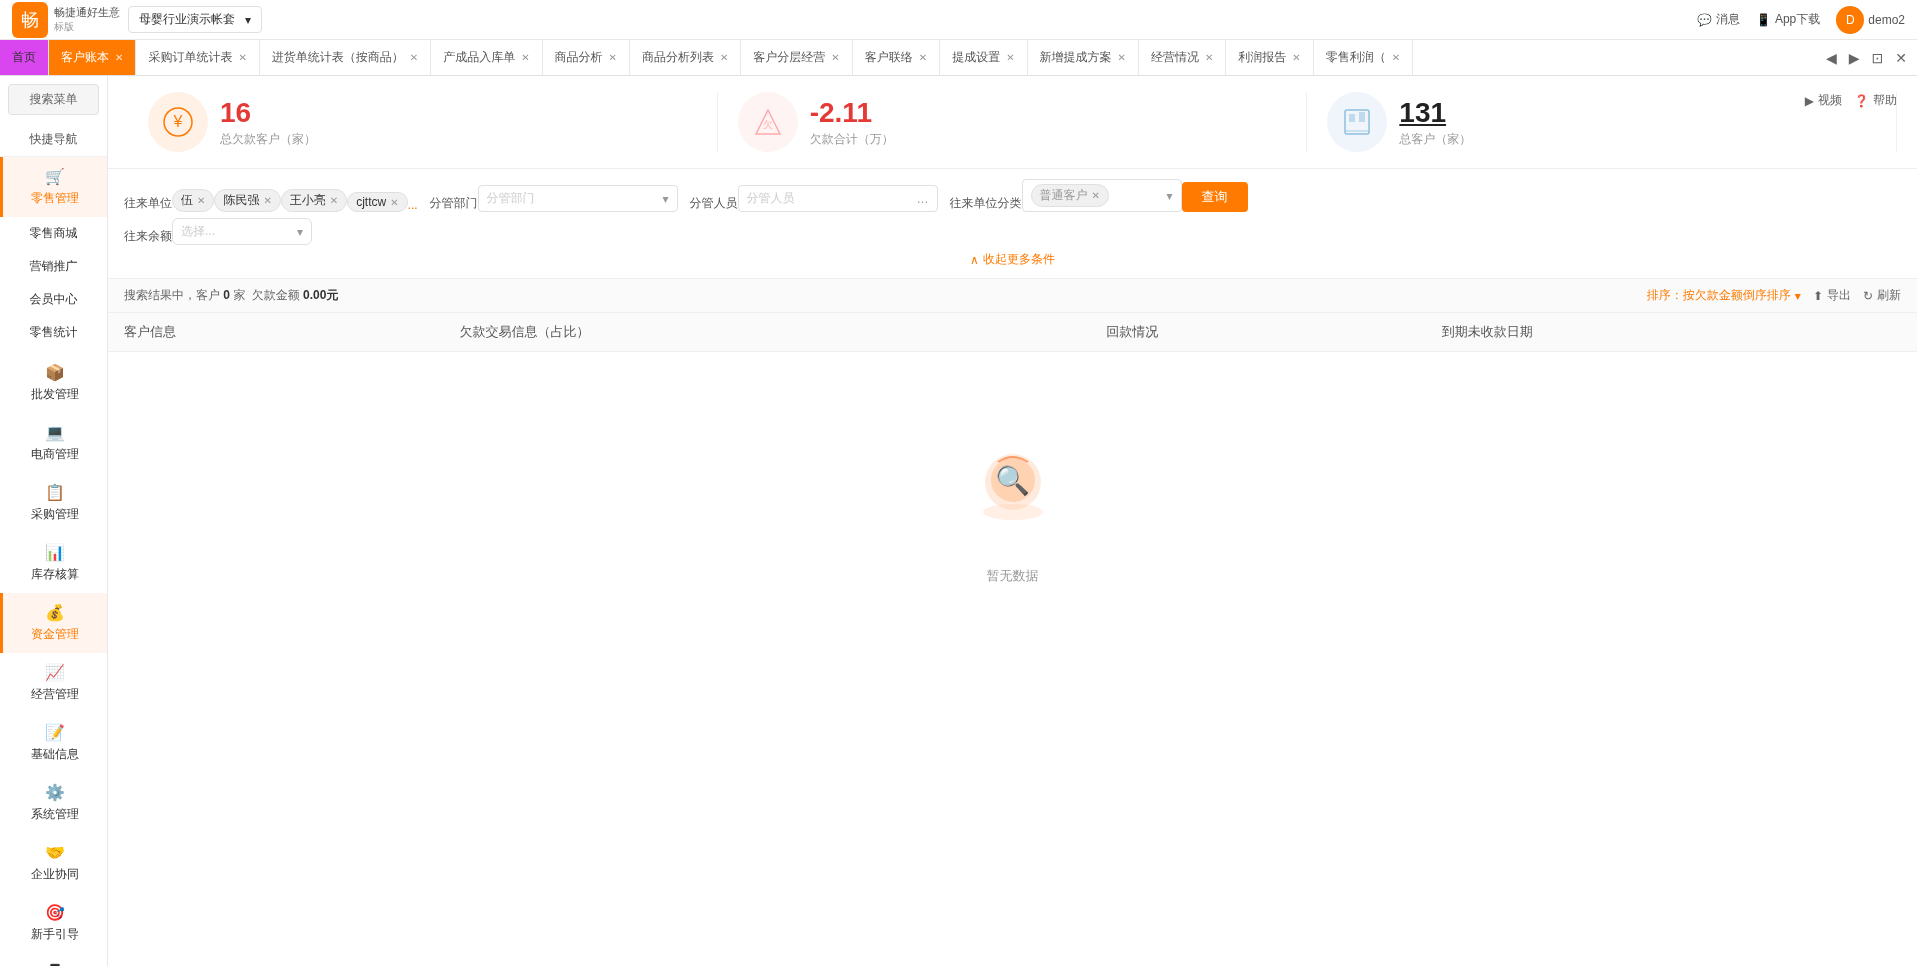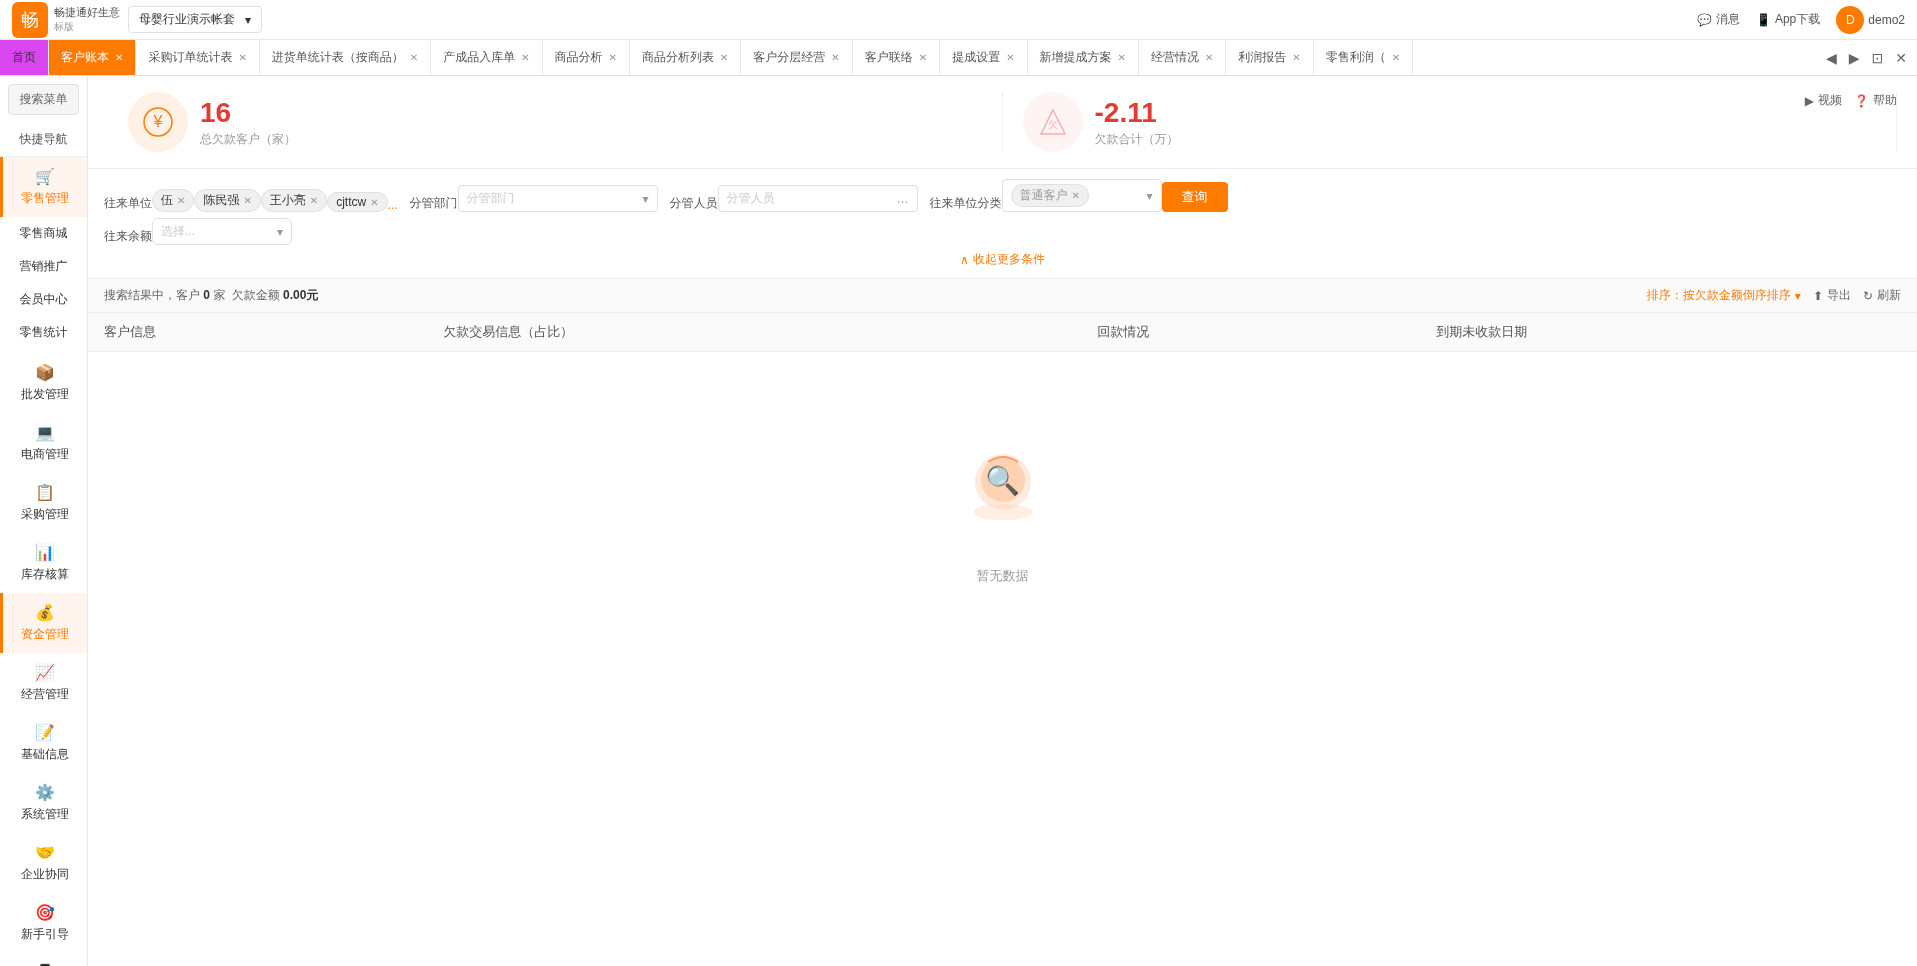--- a/index.html
+++ b/index.html
@@ -36,21 +36,21 @@
     .tab-item .close-btn { color: #999; font-size: 10px; cursor: pointer; margin-left: 2px; }
     .tab-item.active .close-btn { color: rgba(255,255,255,0.8); }
     .tab-controls { display: flex; align-items: center; margin-left: auto; padding: 0 6px; gap: 4px; }
     .tab-control-btn { cursor: pointer; color: #666; font-size: 14px; padding: 2px 4px; }
 
     
     .main-layout { display: flex; flex: 1; overflow: hidden; }
 
     
     .sidebar {
-      width: 88px; background: #fff; border-right: 1px solid #e8e8e8;
+      width: 108px; background: #fff; border-right: 1px solid #e8e8e8;
       display: flex; flex-direction: column; flex-shrink: 0; overflow-y: auto;
     }
     .sidebar-search { padding: 8px; }
     .sidebar-search-btn { width: 100%; padding: 6px 4px; background: #f5f5f5; border: 1px solid #e0e0e0; border-radius: 4px; cursor: pointer; font-size: 12px; color: #666; text-align: center; }
     .sidebar-nav-btn { padding: 8px; text-align: center; cursor: pointer; font-size: 12px; color: #555; border-bottom: 1px solid #f0f0f0; }
     .sidebar-item {
       padding: 10px 4px; text-align: center; cursor: pointer; font-size: 12px;
       color: #333; display: flex; flex-direction: column; align-items: center;
       border-left: 3px solid transparent; gap: 2px;
     }
@@ -307,20 +307,34 @@
               <polygon points="16,4 28,28 4,28" stroke="#ffaaaa" stroke-width="1.5" fill="none"></polygon>
               <text x="16" y="22" text-anchor="middle" font-size="10" fill="#ffaaaa">欠</text>
             </svg>
         </div>
         <div class="stat-info">
           <span class="stat-value red">-2.11</span>
           <span class="stat-label">欠款合计（万）</span>
         </div>
       </div>
 
+      <div class="stat-card">
+        <div class="stat-icon-circle blue">
+          <svg width="32" height="32" viewBox="0 0 32 32">
+              <rect x="4" y="4" width="24" height="24" rx="2" stroke="#90c0e0" stroke-width="1.5" fill="none"></rect>
+              <rect x="8" y="8" width="6" height="8" fill="#90c0e0" opacity="0.5"></rect>
+              <rect x="18" y="6" width="6" height="10" fill="#90c0e0" opacity="0.5"></rect>
+              <rect x="4" y="24" width="24" height="2" fill="#90c0e0" opacity="0.4"></rect>
+            </svg>
+        </div>
+        <div class="stat-info">
+          <span class="stat-value dark">131</span>
+          <span class="stat-label">总客户（家）</span>
+        </div>
+      </div>
 
       <div class="banner-actions">
         <div class="banner-action-btn">
           <span>▶</span>
           <span>视频</span>
         </div>
         <div class="banner-action-btn">
           <span>❓</span>
           <span>帮助</span>
         </div>

